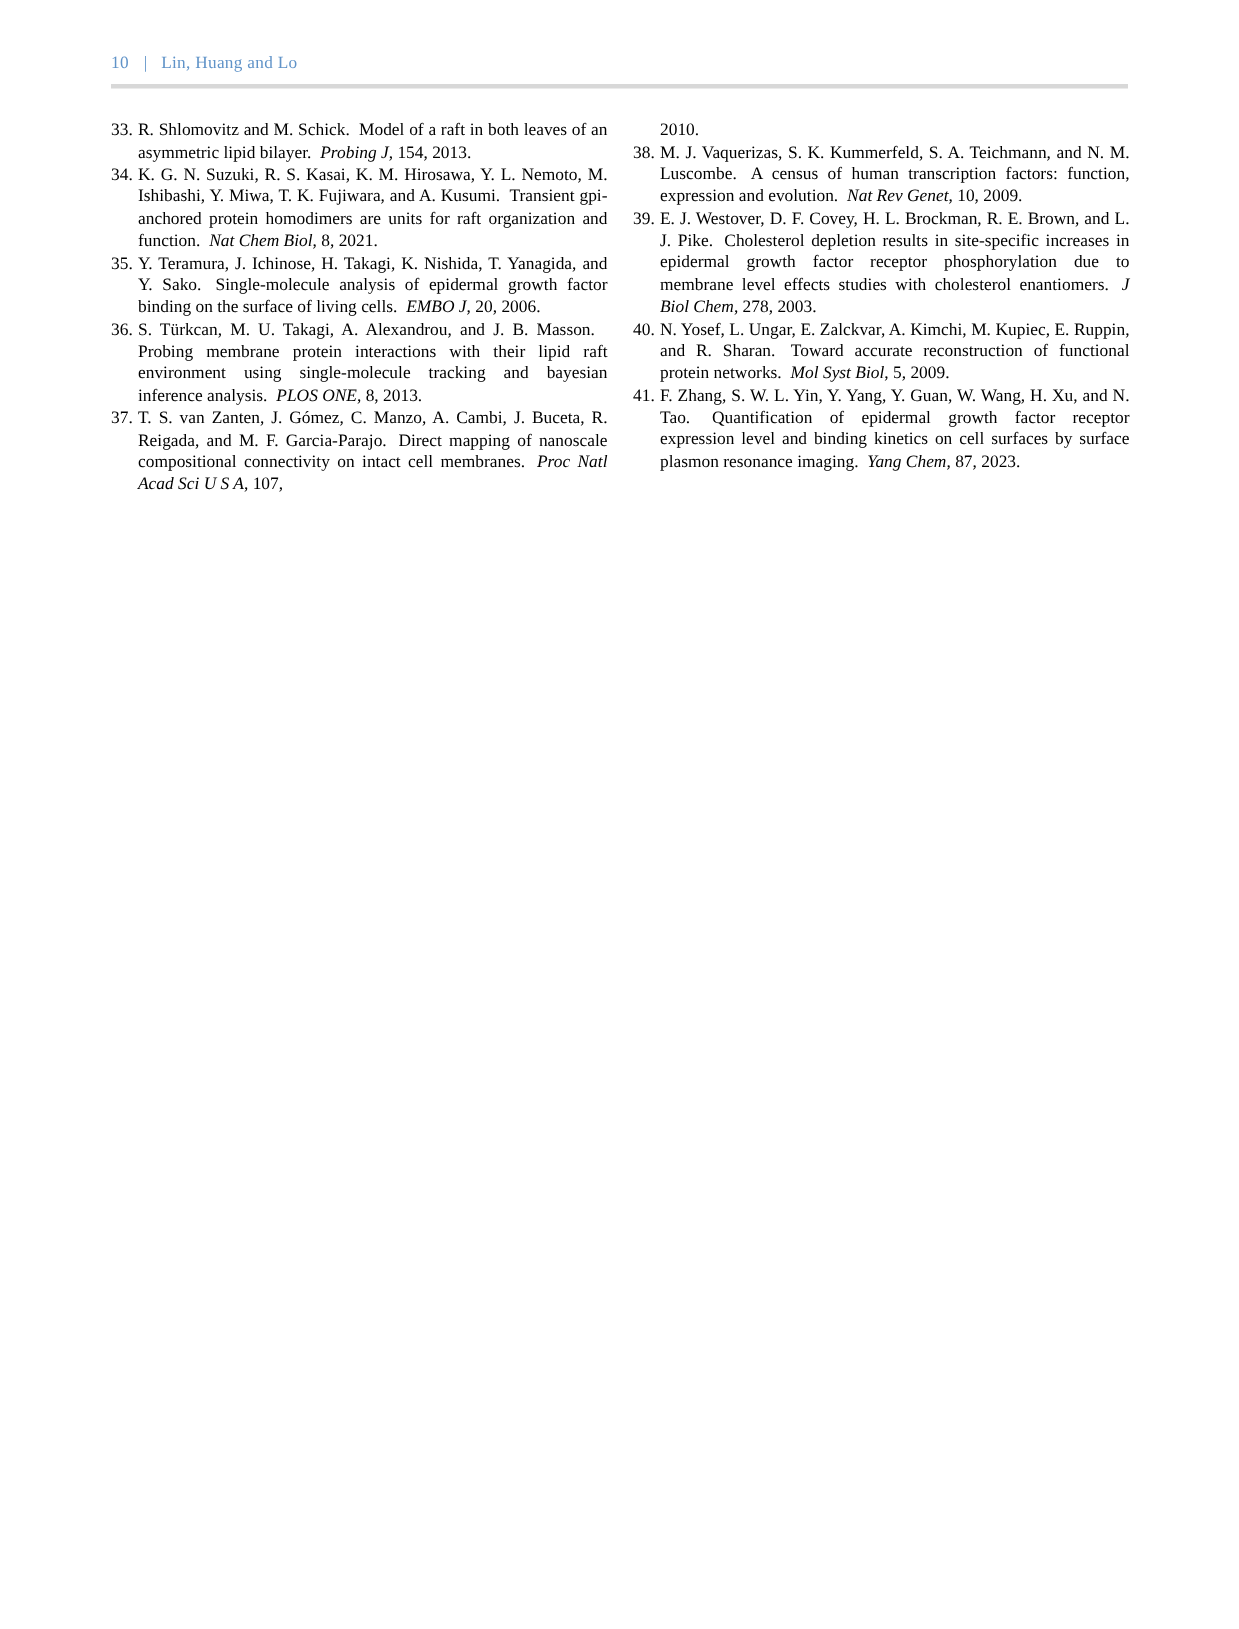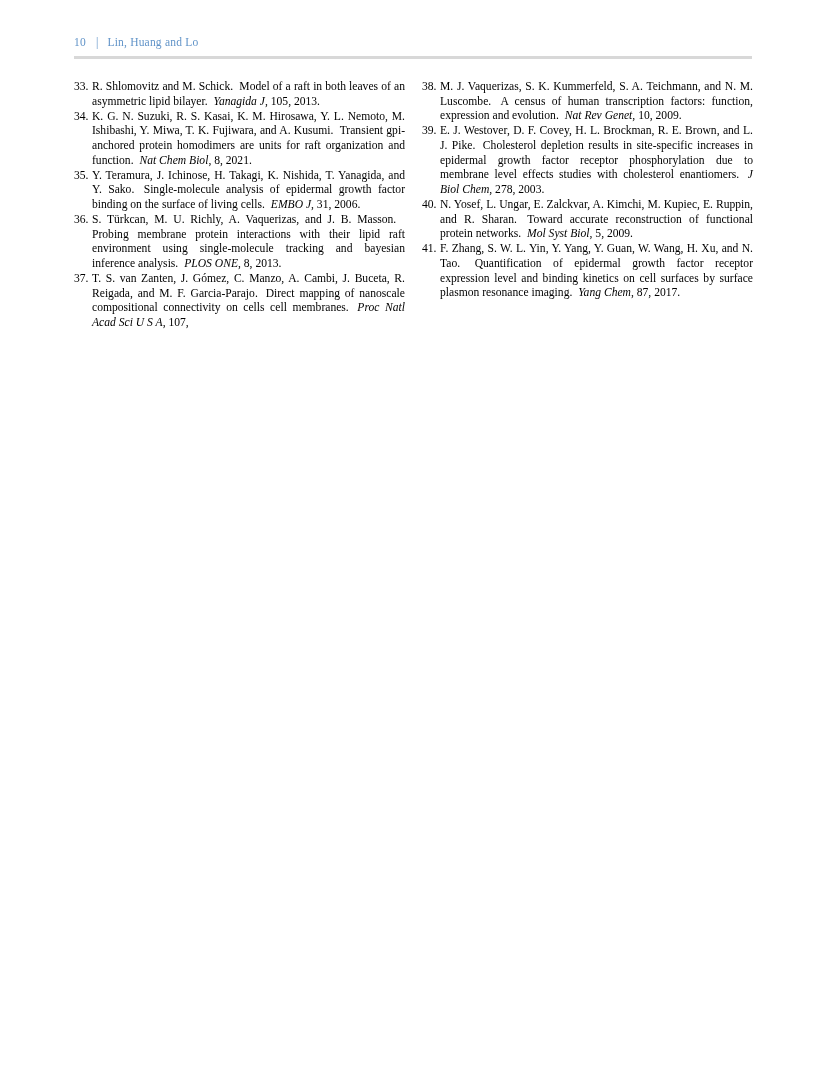--- a/index.html
+++ b/index.html
@@ -116,32 +116,33 @@
     <span class="sep">|</span>
     <span class="title">Lin, Huang and Lo</span>
   </div>
 
   <div class="head-rule"></div>
 
   <div class="columns">
 
     <div class="col col-left">
       <ul class="refs">
-          <li class="ref"><span class="num">33.</span><span>R. Shlomovitz and M. Schick.</span> <span class="sp"></span><span>Model of a raft in both leaves of an asymmetric lipid bilayer.</span> <span class="sp"></span><i>Yanagida J</i>, <span>105</span>, <span>2013.</span></li>
+          <li class="ref"><span class="num">33.</span><span>R. Shlomovitz and M. Schick.</span> <span class="sp"></span><span>Model of a raft in both leaves of an asymmetric lipid bilayer.</span> <span class="sp"></span><i>Probing J</i>, <span>154</span>, <span>2013.</span></li>
           <li class="ref"><span class="num">34.</span><span>K. G. N. Suzuki, R. S. Kasai, K. M. Hirosawa, Y. L. Nemoto, M. Ishibashi, Y. Miwa, T. K. Fujiwara, and A. Kusumi.</span> <span class="sp"></span><span>Transient gpi-anchored protein homodimers are units for raft organization and function.</span> <span class="sp"></span><i>Nat Chem Biol</i>, <span>8</span>, <span>2021.</span></li>
-          <li class="ref"><span class="num">35.</span><span>Y. Teramura, J. Ichinose, H. Takagi, K. Nishida, T. Yanagida, and Y. Sako.</span> <span class="sp"></span><span>Single-molecule analysis of epidermal growth factor binding on the surface of living cells.</span> <span class="sp"></span><i>EMBO J</i>, <span>31</span>, <span>2006.</span></li>
-          <li class="ref"><span class="num">36.</span><span>S. Türkcan, M. U. Richly, A. Vaquerizas, and J. B. Masson.</span> <span class="sp"></span><span>Probing membrane protein interactions with their lipid raft environment using single-molecule tracking and bayesian inference analysis.</span> <span class="sp"></span><i>PLOS ONE</i>, <span>8</span>, <span>2013.</span></li>
-          <li class="ref"><span class="num">37.</span><span>T. S. van Zanten, J. Gómez, C. Manzo, A. Cambi, J. Buceta, R. Reigada, and M. F. Garcia-Parajo.</span> <span class="sp"></span><span>Direct mapping of nanoscale compositional connectivity on cells cell membranes.</span> <span class="sp"></span><i>Proc Natl Acad Sci U S A</i>, <span>107,</span></li>
+          <li class="ref"><span class="num">35.</span><span>Y. Teramura, J. Ichinose, H. Takagi, K. Nishida, T. Yanagida, and Y. Sako.</span> <span class="sp"></span><span>Single-molecule analysis of epidermal growth factor binding on the surface of living cells.</span> <span class="sp"></span><i>EMBO J</i>, <span>20</span>, <span>2006.</span></li>
+          <li class="ref"><span class="num">36.</span><span>S. Türkcan, M. U. Takagi, A. Alexandrou, and J. B. Masson.</span> <span class="sp"></span><span>Probing membrane protein interactions with their lipid raft environment using single-molecule tracking and bayesian inference analysis.</span> <span class="sp"></span><i>PLOS ONE</i>, <span>8</span>, <span>2013.</span></li>
+          <li class="ref"><span class="num">37.</span><span>T. S. van Zanten, J. Gómez, C. Manzo, A. Cambi, J. Buceta, R. Reigada, and M. F. Garcia-Parajo.</span> <span class="sp"></span><span>Direct mapping of nanoscale compositional connectivity on intact cell membranes.</span> <span class="sp"></span><i>Proc Natl Acad Sci U S A</i>, <span>107,</span></li>
         </ul>
     </div>
 
     <div class="col col-right">
+      <div class="ref-cont">2010.</div>
       <ul class="refs">
           <li class="ref"><span class="num">38.</span><span>M. J. Vaquerizas, S. K. Kummerfeld, S. A. Teichmann, and N. M. Luscombe.</span> <span class="sp"></span><span>A census of human transcription factors: function, expression and evolution.</span> <span class="sp"></span><i>Nat Rev Genet</i>, <span>10</span>, <span>2009.</span></li>
           <li class="ref"><span class="num">39.</span><span>E. J. Westover, D. F. Covey, H. L. Brockman, R. E. Brown, and L. J. Pike.</span> <span class="sp"></span><span>Cholesterol depletion results in site-specific increases in epidermal growth factor receptor phosphorylation due to membrane level effects studies with cholesterol enantiomers.</span> <span class="sp"></span><i>J Biol Chem</i>, <span>278</span>, <span>2003.</span></li>
           <li class="ref"><span class="num">40.</span><span>N. Yosef, L. Ungar, E. Zalckvar, A. Kimchi, M. Kupiec, E. Ruppin, and R. Sharan.</span> <span class="sp"></span><span>Toward accurate reconstruction of functional protein networks.</span> <span class="sp"></span><i>Mol Syst Biol</i>, <span>5</span>, <span>2009.</span></li>
-          <li class="ref"><span class="num">41.</span><span>F. Zhang, S. W. L. Yin, Y. Yang, Y. Guan, W. Wang, H. Xu, and N. Tao.</span> <span class="sp"></span><span>Quantification of epidermal growth factor receptor expression level and binding kinetics on cell surfaces by surface plasmon resonance imaging.</span> <span class="sp"></span><i>Yang Chem</i>, <span>87</span>, <span>2017.</span></li>
+          <li class="ref"><span class="num">41.</span><span>F. Zhang, S. W. L. Yin, Y. Yang, Y. Guan, W. Wang, H. Xu, and N. Tao.</span> <span class="sp"></span><span>Quantification of epidermal growth factor receptor expression level and binding kinetics on cell surfaces by surface plasmon resonance imaging.</span> <span class="sp"></span><i>Yang Chem</i>, <span>87</span>, <span>2023.</span></li>
         </ul>
     </div>
 
   </div>
 
 </div>
 
 </body></html>

